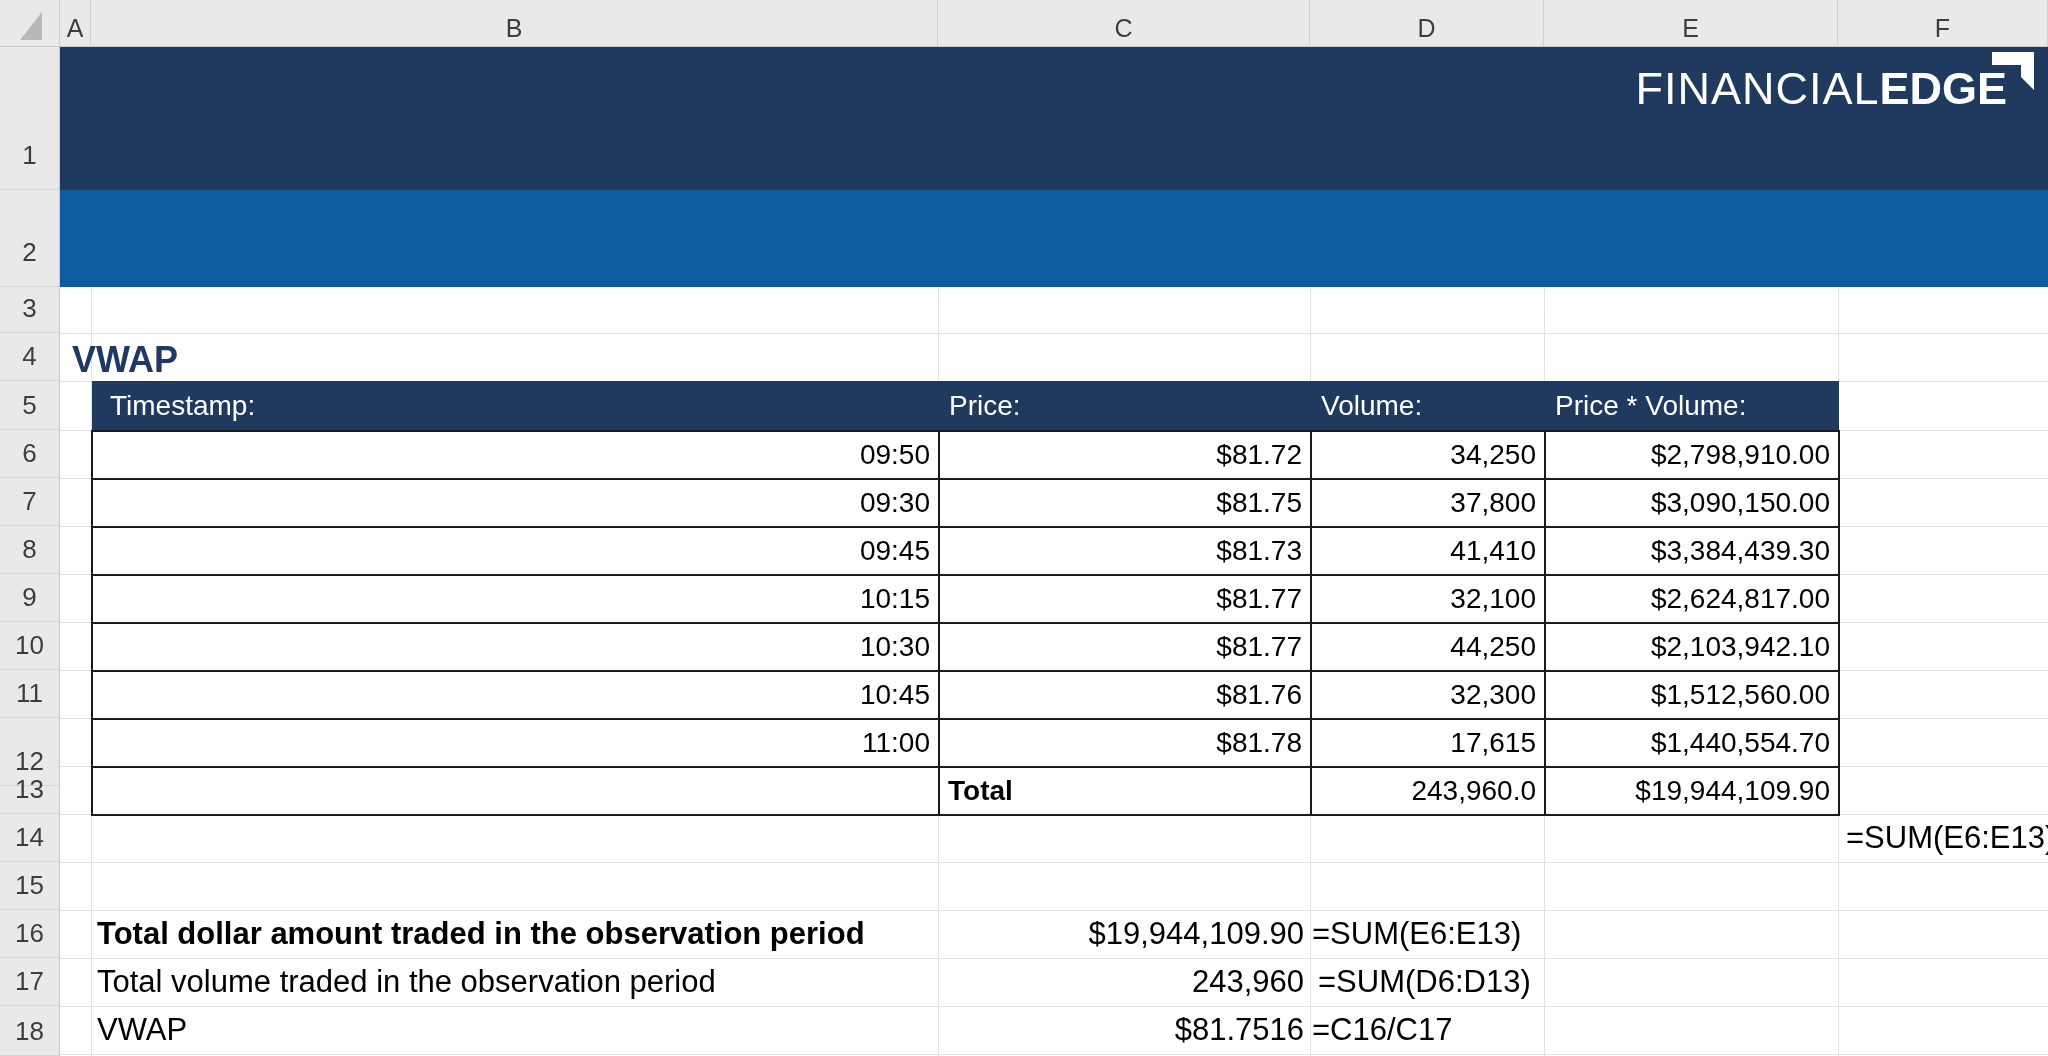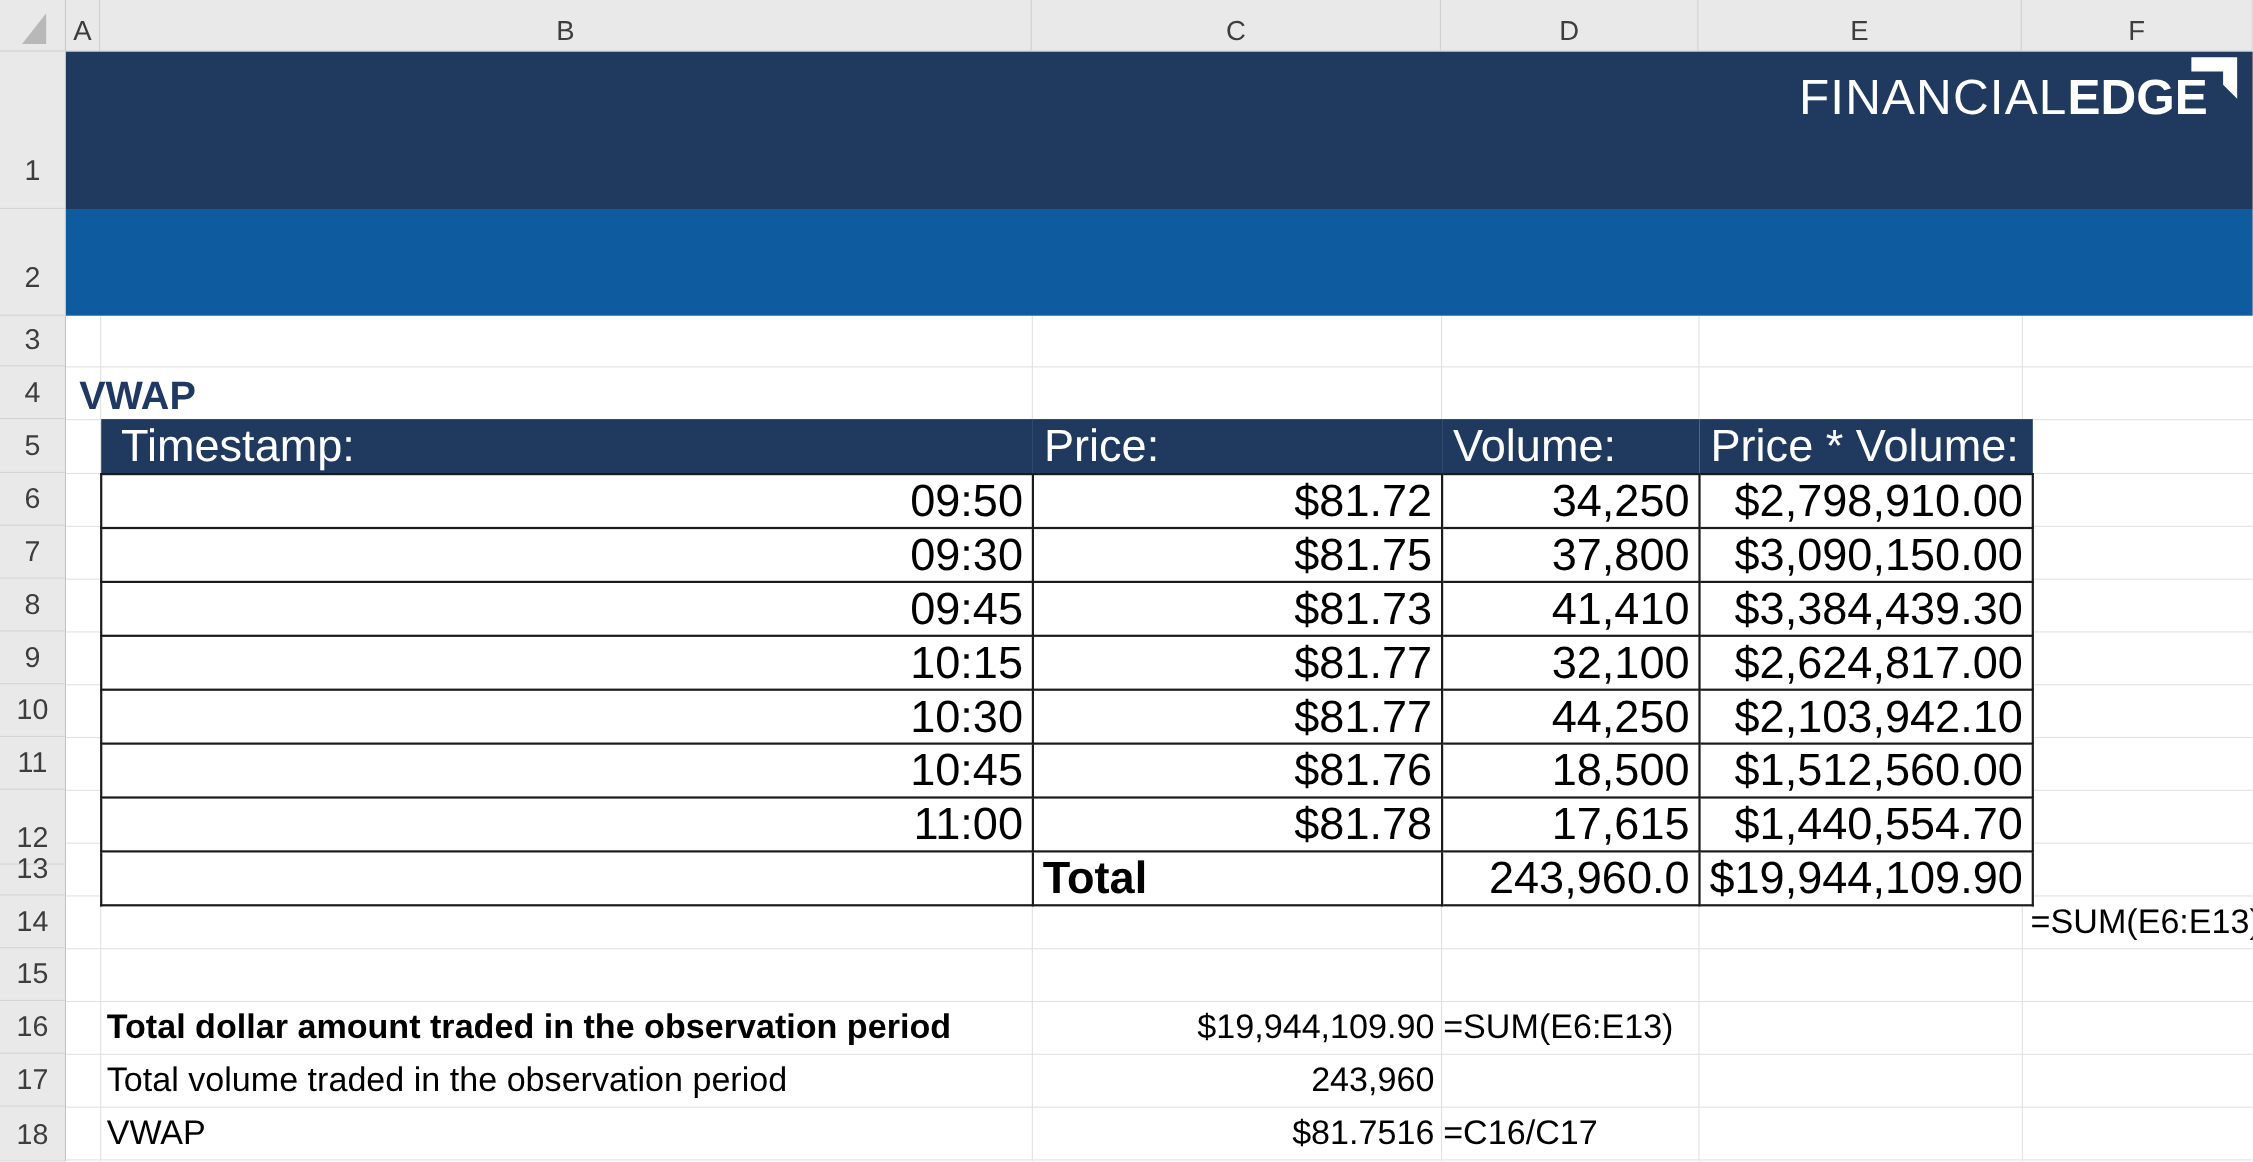--- a/index.html
+++ b/index.html
@@ -33,21 +33,21 @@
   .logo{position:absolute;right:14px;top:16px;display:flex;align-items:baseline;color:#fff;white-space:nowrap;}
   .logo .thin{font-size:45px;font-weight:200;letter-spacing:1px;}
   .logo .bold{font-size:45px;font-weight:700;letter-spacing:0px;}
   .logo svg{margin-left:-15px;transform:translateY(-13px);}
 
   .vwap{position:absolute;left:12px;top:286px;height:48px;display:flex;align-items:flex-end;
     padding-bottom:2px;color:#1F3864;font-size:36px;font-weight:700;z-index:2;}
 
   
   .vtab{position:absolute;left:31px;top:334px;border-collapse:collapse;table-layout:fixed;z-index:3;
-    font-size:41px;color:#000;}
+    font-size:28px;color:#000;}
   .vtab th{background:#1F395F;color:#FFFFFF;font-weight:400;text-align:left;height:49px;
     padding:0 0 0 10px;border:none;}
   .vtab th.first{padding-left:18px;}
   .vtab td{background:#FFFFFF;border:2px solid #1B1B1B;height:48px;padding:0 8px;text-align:right;
     white-space:nowrap;box-sizing:border-box;}
   .vtab td.lbl{text-align:left;font-weight:700;}
   .formula{position:absolute;font-size:31px;color:#000;display:flex;align-items:center;height:48px;
     white-space:nowrap;z-index:3;}
 
   
@@ -178,21 +178,21 @@
       </tr>
       <tr>
         <td>10:30</td>
         <td>$81.77</td>
         <td>44,250</td>
         <td>$2,103,942.10</td>
       </tr>
       <tr>
         <td>10:45</td>
         <td>$81.76</td>
-        <td>18,500</td>
+        <td>32,300</td>
         <td>$1,512,560.00</td>
       </tr>
       <tr>
         <td>11:00</td>
         <td>$81.78</td>
         <td>17,615</td>
         <td>$1,440,554.70</td>
       </tr>
       <tr>
         <td></td>
@@ -204,19 +204,20 @@
       </table>
 
     <div class="formula" style="left:1786px;top:767px;">=SUM(E6:E13)</div>
 
     <div class="srow-label" style="top:863px;font-weight:bold;">Total dollar amount traded in the observation period</div>
     <div class="srow-value" style="top:863px;">$19,944,109.90</div>
     <div class="srow-formula" style="top:863px;">=SUM(E6:E13)</div>
 
     <div class="srow-label" style="top:911px;">Total volume traded in the observation period</div>
     <div class="srow-value" style="top:911px;padding-right:14px;">243,960</div>
+    <div class="srow-formula" style="top:911px;left:1258px;">=SUM(D6:D13)</div>
 
     <div class="srow-label" style="top:959px;">VWAP</div>
     <div class="srow-value" style="top:959px;">$81.7516</div>
     <div class="srow-formula" style="top:959px;">=C16/C17</div>
 
   </div>
 </div>
 
 </body></html>

